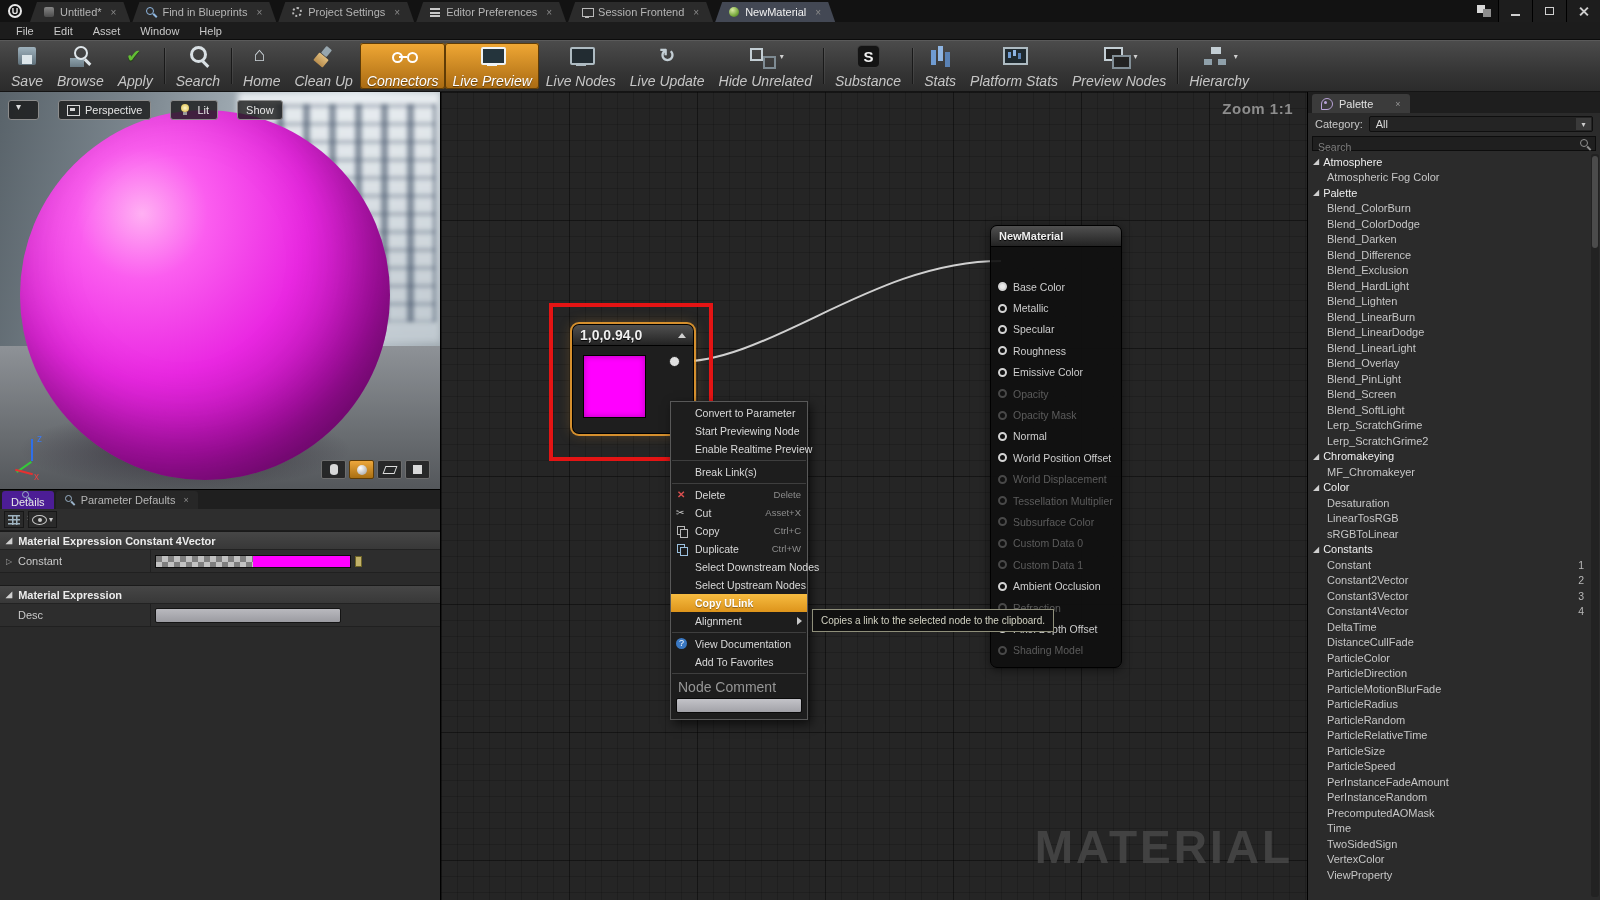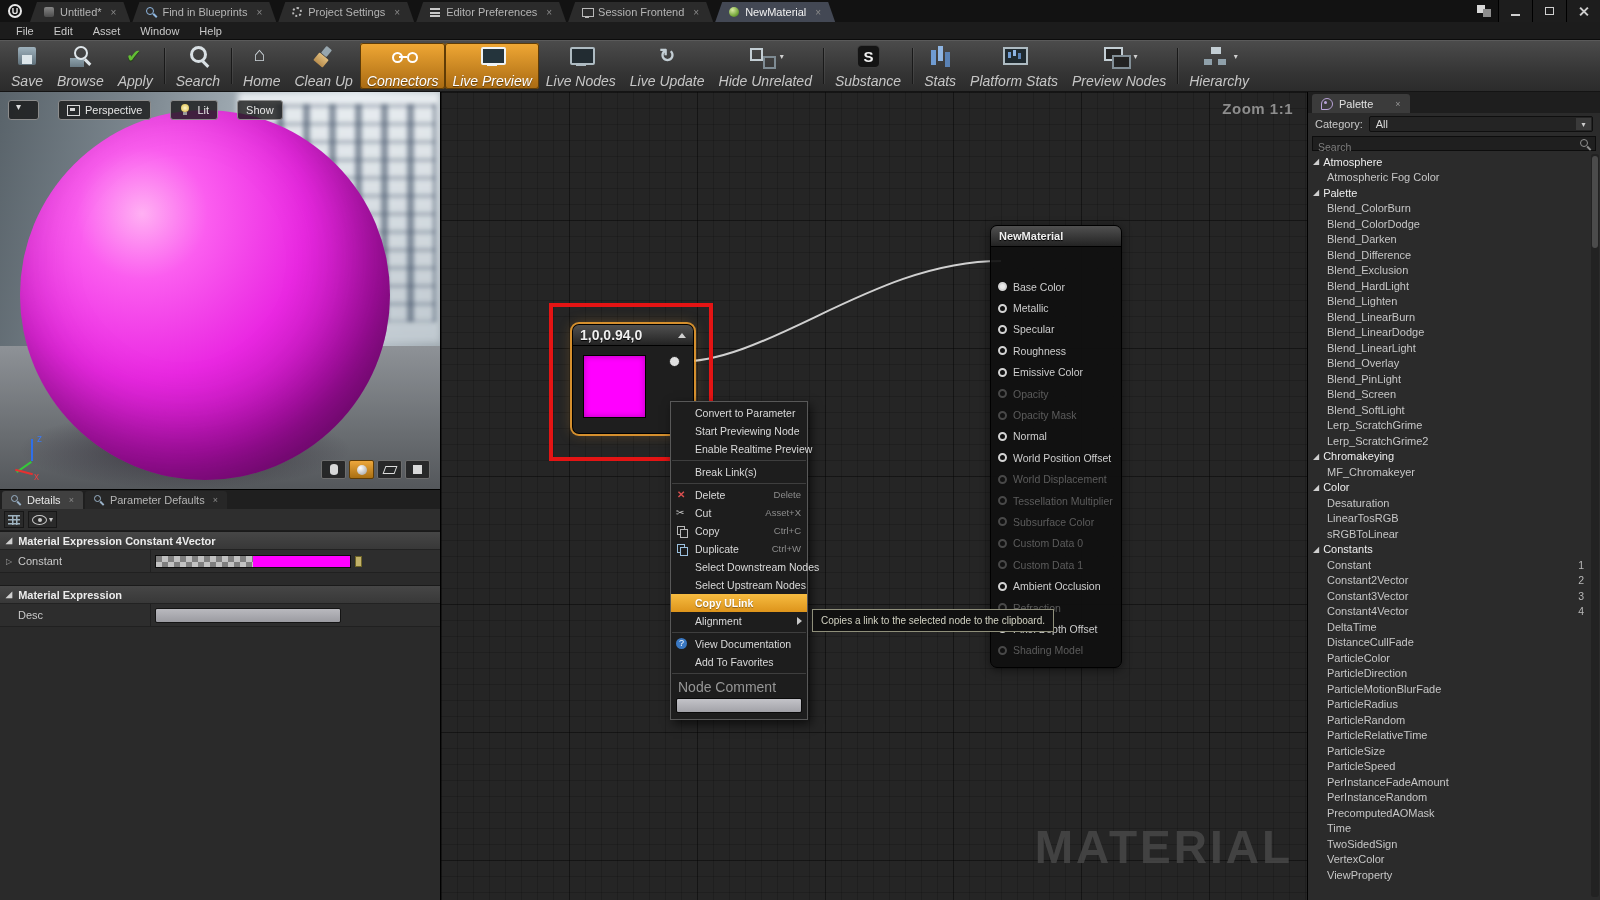--- a/index.html
+++ b/index.html
@@ -135,21 +135,21 @@
   .gz-y{position:absolute;left:5px;top:33px;width:18px;height:2px;background:#35c93a;transform:rotate(-35deg);}
   .gz-x{position:absolute;left:5px;top:38px;width:18px;height:2px;background:#e83030;transform:rotate(15deg);}
   .gz-xl{position:absolute;left:24px;top:38px;color:#e84040;font-size:10px;}
 
   
   #details{position:absolute;left:0;top:489px;width:441px;height:411px;background:#2a2a2a;
            border-right:1px solid #000;border-top:1px solid #000;}
   .dtabs{display:flex;height:19px;background:#1f1f1f;gap:2px;padding:1px 2px 0;}
   .dtab{display:flex;align-items:center;gap:5px;padding:0 9px;background:#272727;color:#b5b5b5;
         font-size:11px;border-radius:3px 3px 0 0;}
-  .dtab.active{background:#404040;color:#e8e8e8;}
+  .dtab.active{background:#4c1d95;color:#e8e8e8;flex-direction:column;}
   .dtab .close{font-size:9px;color:#8a8a8a;margin-left:3px;}
   .dticon{width:11px;height:11px;position:relative;display:inline-block;}
   .dticon::before{content:"";position:absolute;width:5px;height:5px;border:1.5px solid #9ab2c8;border-radius:50%;left:0;top:0;}
   .dticon::after{content:"";position:absolute;width:1.5px;height:5px;background:#9ab2c8;left:7px;top:6px;transform:rotate(-45deg);}
   .dsearchrow{display:flex;align-items:center;height:22px;padding:0 4px;gap:4px;background:#2e2e2e;border-bottom:1px solid #1c1c1c;}
   .dsearch{position:relative;flex:1;height:16px;background:#1e1e1e;border:1px solid #0f0f0f;border-radius:2px;}
   .dsearch input,.psearch input{width:100%;height:100%;background:none;border:none;outline:none;
         color:#bbb;font-size:10.5px;padding:0 18px 0 5px;font-family:"Liberation Sans",sans-serif;}
   input::placeholder{color:#7e7e7e;}
   .mag-sm{position:absolute;right:3px;top:2px;width:12px;height:12px;}

